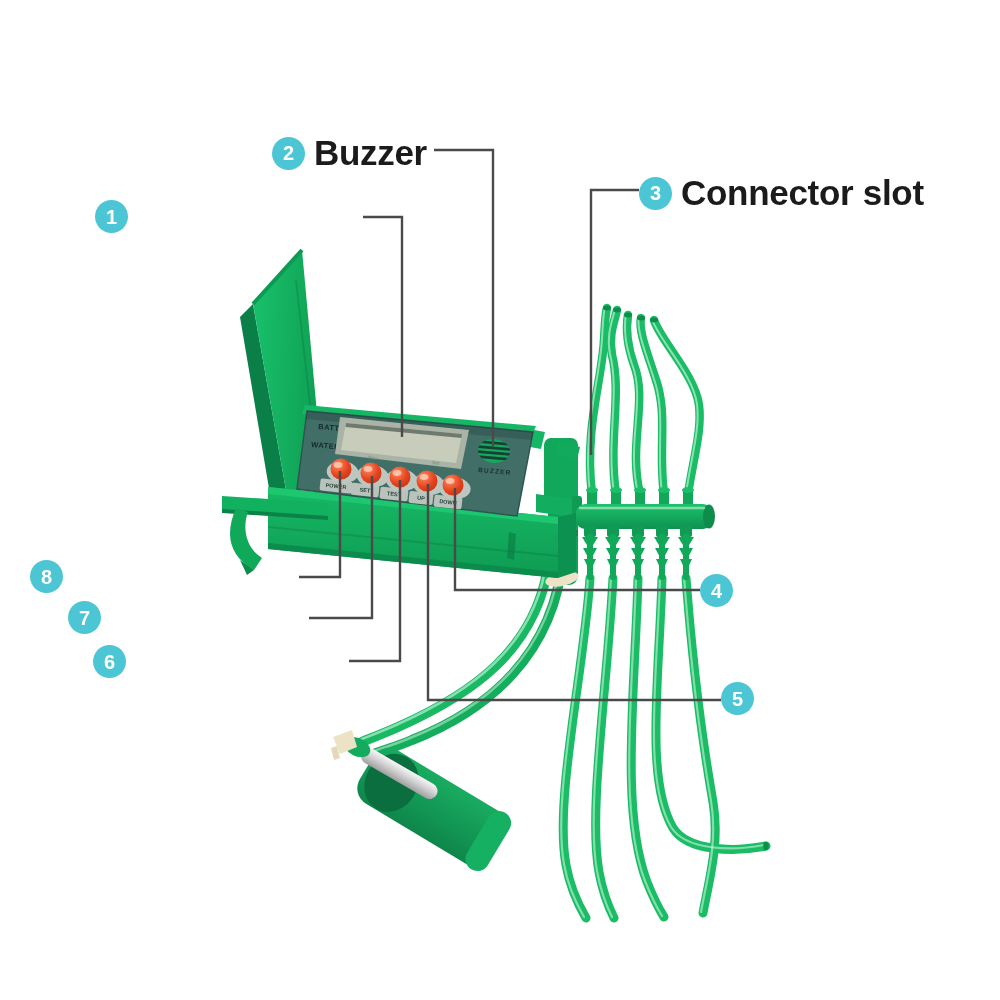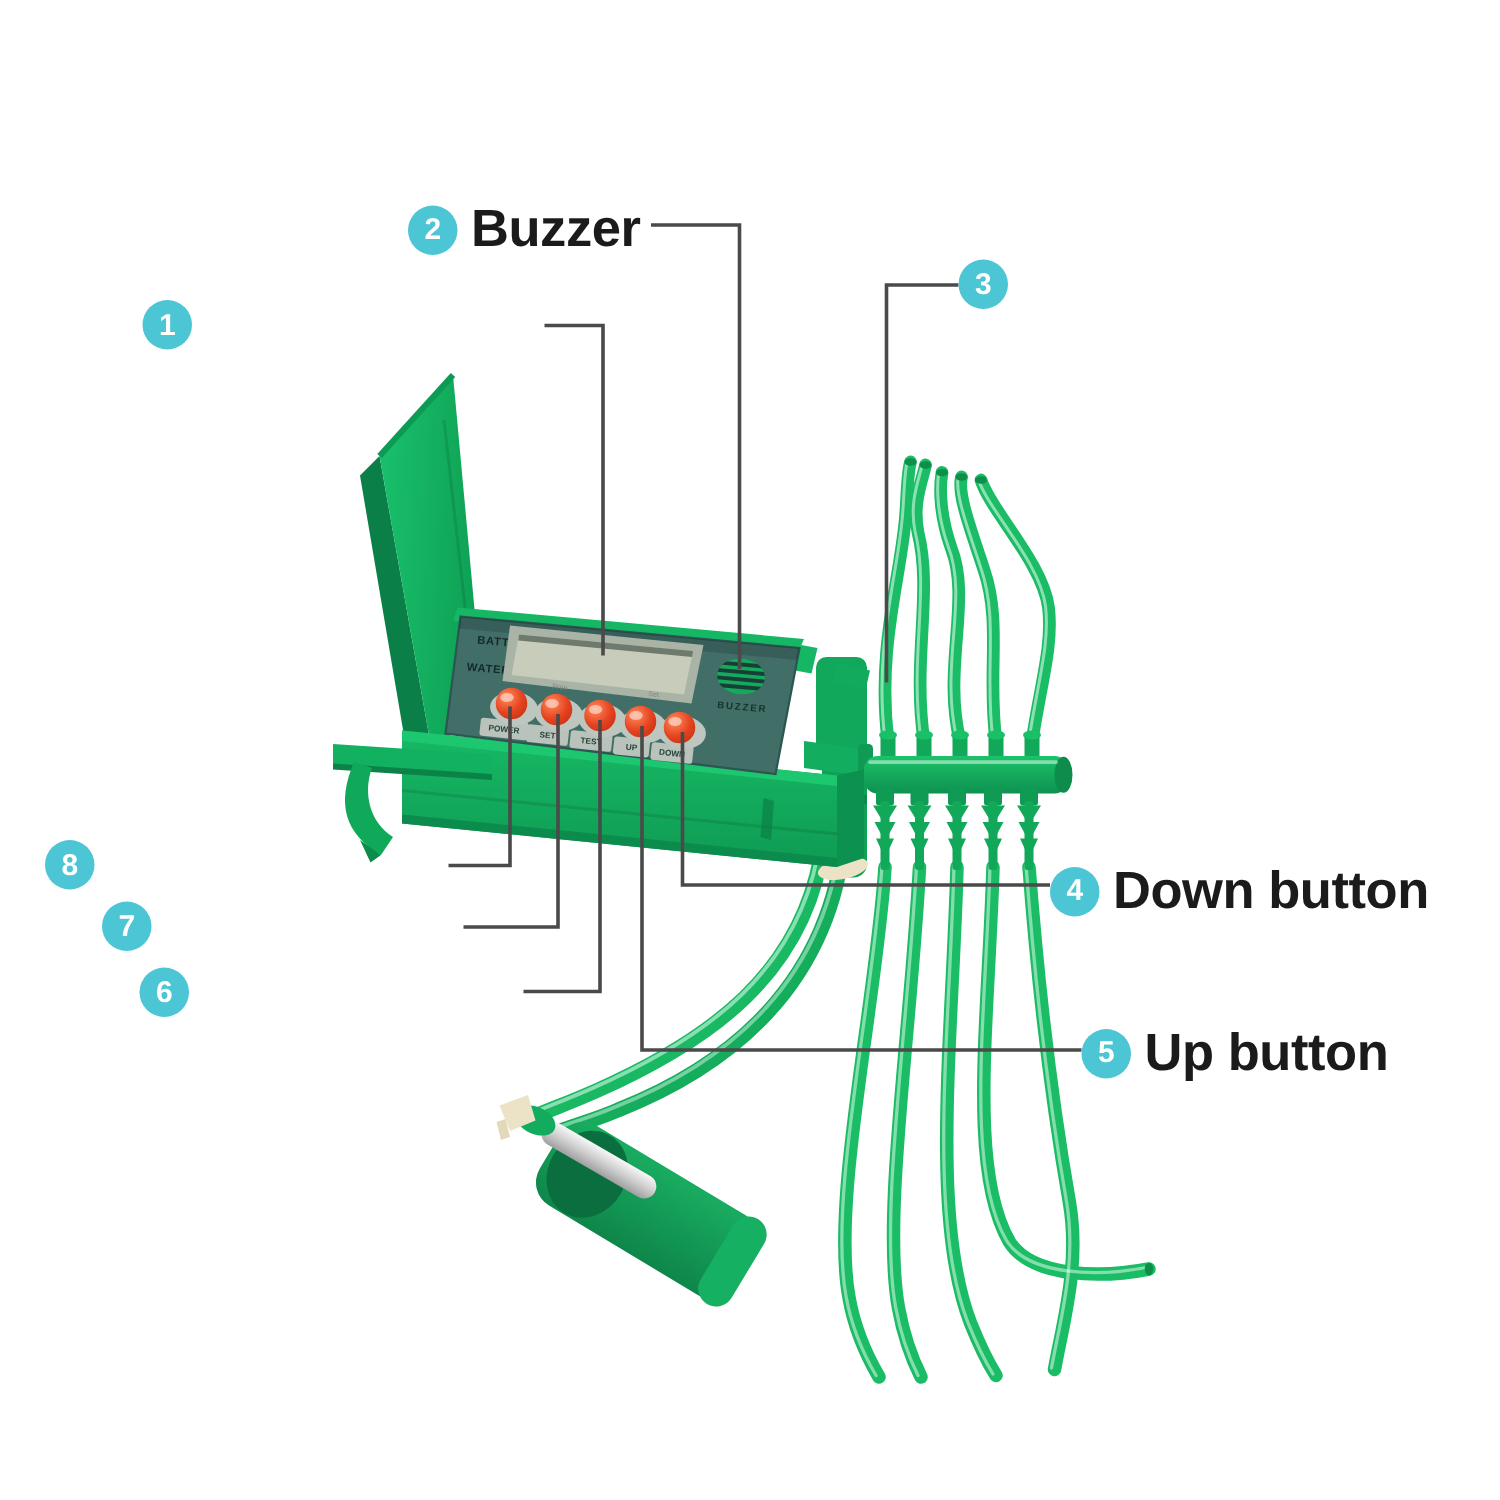--- a/index.html
+++ b/index.html
@@ -274,28 +274,27 @@
 
   <div class="callout" style="left:95px;top:200px;">
     <span class="badge">1</span>
   </div>
   <div class="callout" style="left:272px;top:133px;">
     <span class="badge">2</span>
     <span class="callout-text">Buzzer</span>
   </div>
   <div class="callout" style="left:639px;top:173px;">
     <span class="badge">3</span>
+    <span class="callout-text">Connector slot</span>
   </div>
   <div class="callout" style="left:700px;top:574px;">
     <span class="badge">4</span>
-    <span class="callout-text">Down button</span>
   </div>
   <div class="callout" style="left:721px;top:682px;">
     <span class="badge">5</span>
-    <span class="callout-text">Up button</span>
   </div>
   <div class="callout" style="left:93px;top:645px;">
     <span class="badge">6</span>
   </div>
   <div class="callout" style="left:68px;top:601px;">
     <span class="badge">7</span>
   </div>
   <div class="callout" style="left:30px;top:560px;">
     <span class="badge">8</span>
   </div>

